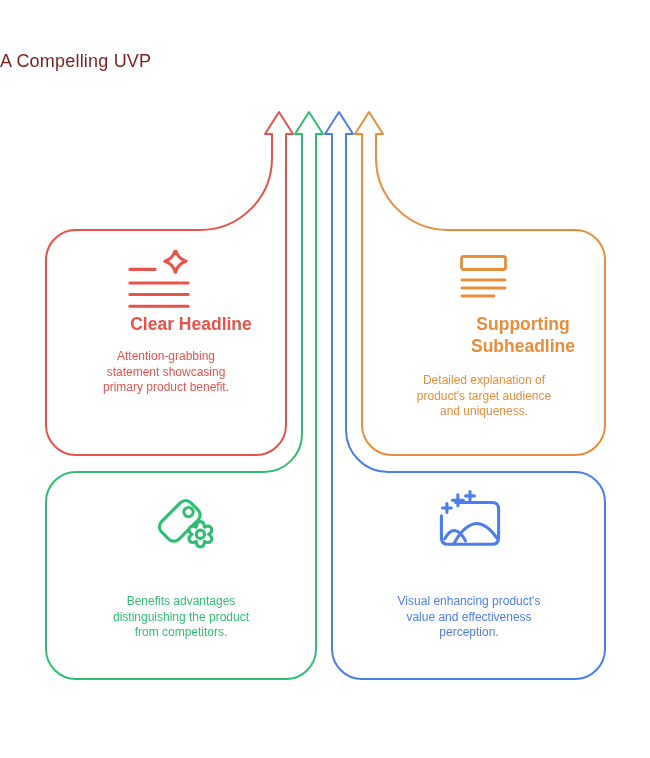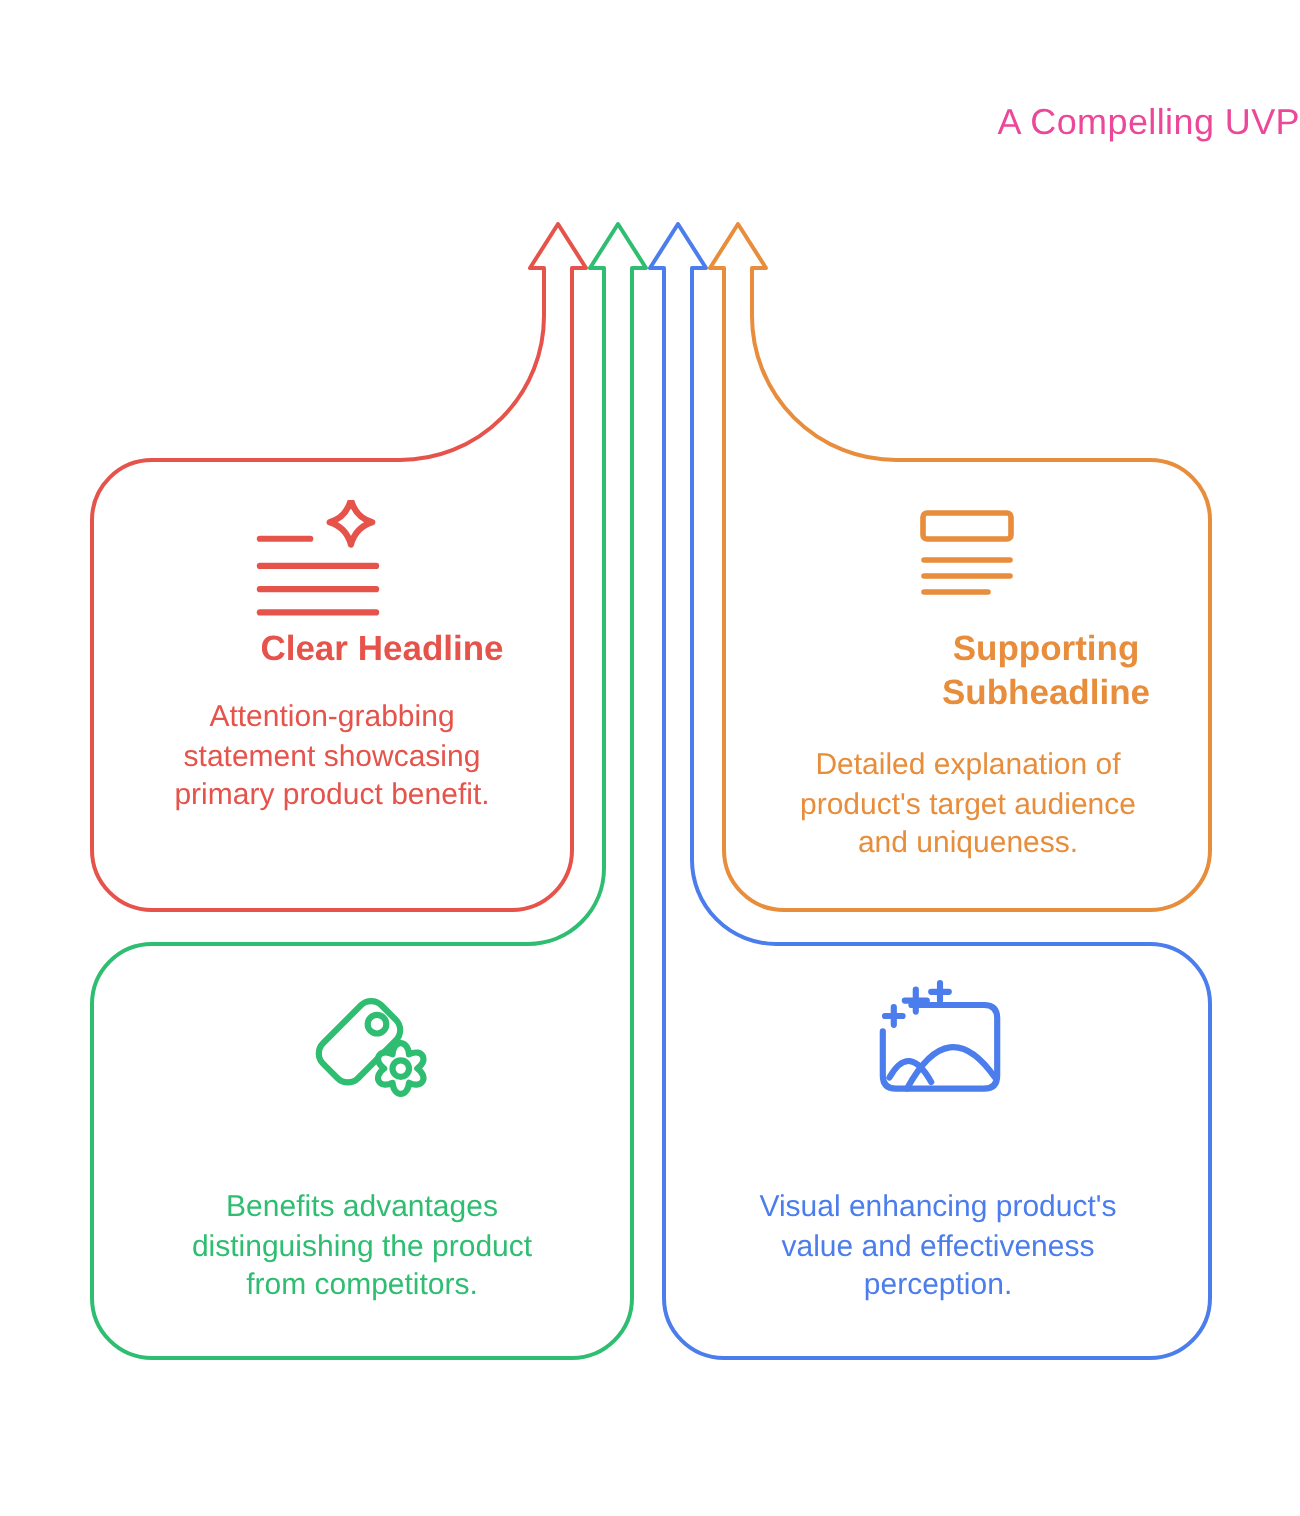--- a/index.html
+++ b/index.html
@@ -1,28 +1,28 @@
 <!DOCTYPE html>
 <html><head>
 <meta charset="utf-8">
 <style>
   html,body{margin:0;padding:0;}
   body{font-family:"Liberation Sans", sans-serif; background:#ffffff;}
   .canvas{position:relative;width:650px;height:758px;background:#ffffff;overflow:hidden;}
   .layer{position:absolute;left:0;top:0;}
   .diagram-title{
-    position:absolute;left:0;top:51px;width:650px;text-align:right;
-    font-size:18px;font-weight:500;color:#ec4899;letter-spacing:.2px;
+    position:absolute;left:0;top:51px;width:650px;text-align:left;
+    font-size:18px;font-weight:500;color:#7f1d1d;letter-spacing:.2px;
   }
   .box-title{
     position:absolute;font-weight:700;font-size:17.5px;text-align:center;
     white-space:pre-line;line-height:1.26;margin-left:25px;
   }
   .box-desc{
-    position:absolute;font-size:15px;text-align:center;
+    position:absolute;font-size:12px;text-align:center;
     white-space:pre-line;line-height:1.3;
   }
   .t-red{color:#e5534b}
   .t-green{color:#2fbe71}
   .t-blue{color:#4c7dec}
   .t-orange{color:#e78d3b}
   .icon{position:absolute;}
 </style>
 </head>
 <body>

